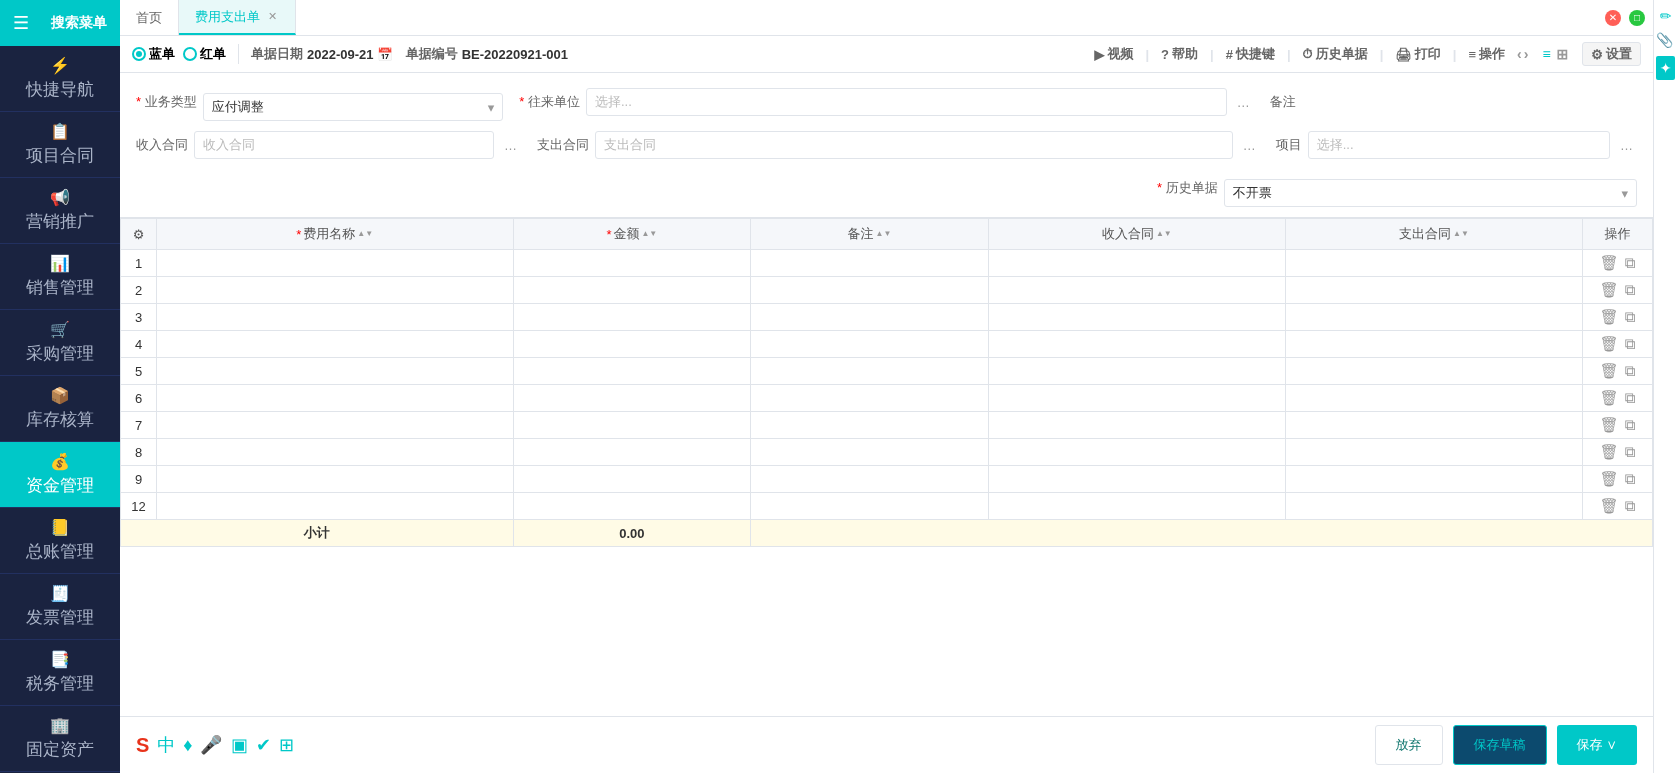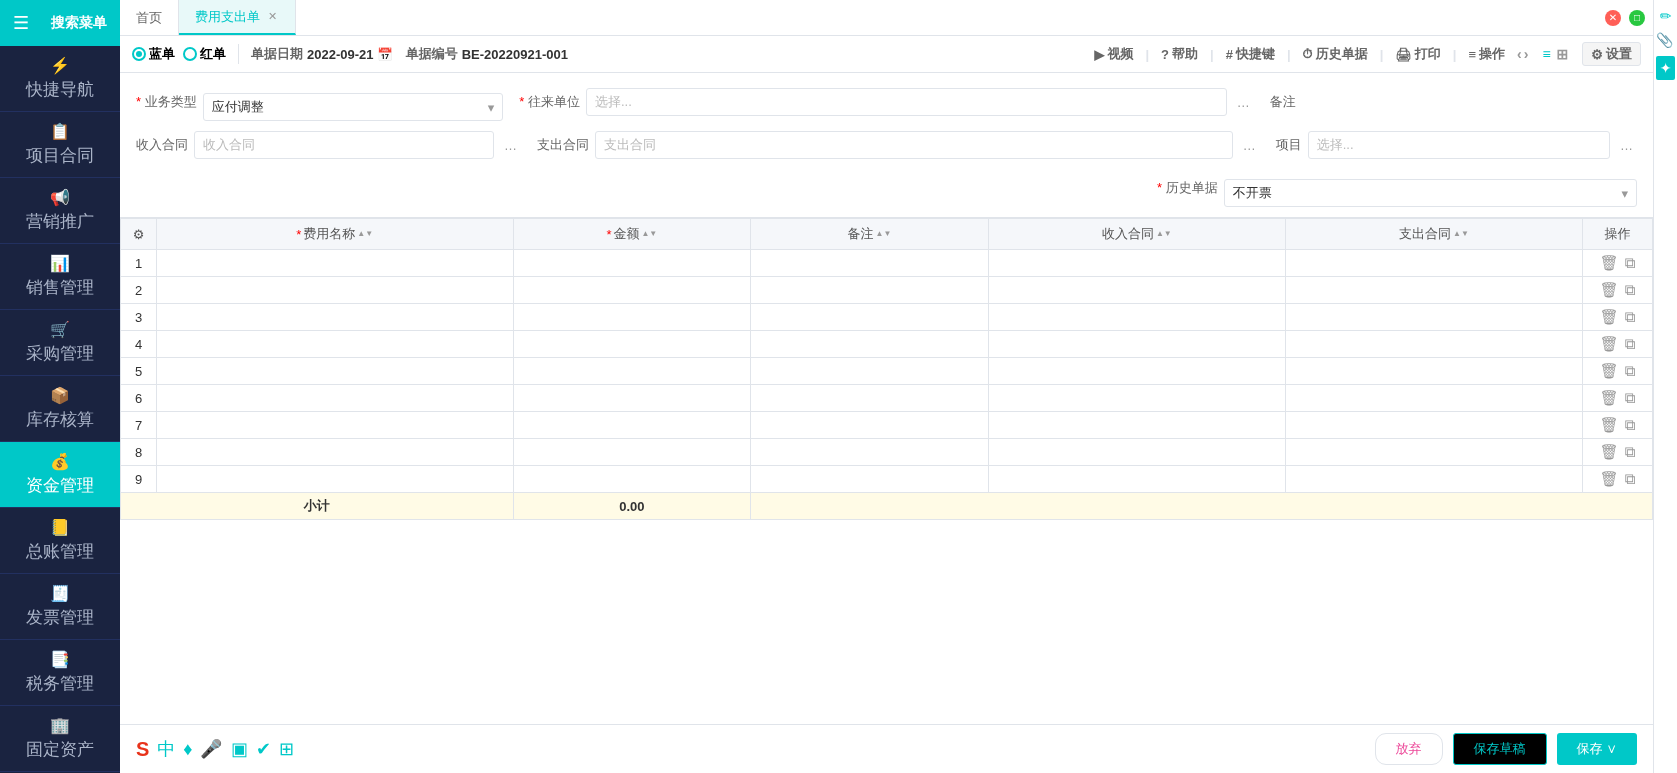--- a/index.html
+++ b/index.html
@@ -269,31 +269,31 @@
       align-items: center;
       justify-content: space-between;
       flex-shrink: 0;
       background: #fff;
     }
     .bottom-icons { display: flex; align-items: center; gap: 8px; }
     .bottom-icon { font-size: 18px; cursor: pointer; color: #00c8c8; }
     .bottom-icon.brand { color: #e8331b; font-weight: bold; font-size: 20px; }
     .bottom-actions { display: flex; gap: 10px; }
     .btn-discard {
-      padding: 2px 20px;
+      padding: 10px 20px;
       border: 1px solid #e0e4ea;
       background: #fff;
-      border-radius: 11px;
-      cursor: pointer;
-      color: #ec4899;
+      border-radius: 3px;
+      cursor: pointer;
+      color: #0f766e;
     }
     .btn-draft {
       padding: 6px 20px;
       border: 1px solid #00c8c8;
-      background: #000000;
+      background: #0c4a6e;
       border-radius: 3px;
       cursor: pointer;
       color: #00c8c8;
     }
     .btn-save {
       padding: 6px 20px;
       background: #00c8c8;
       border: none;
       border-radius: 3px;
       cursor: pointer;
@@ -706,20 +706,34 @@
     <td class="col-note"></td>
     <td class="col-income"></td>
     <td class="col-expense"></td>
     <td class="col-action">
       <div class="table-actions">
         <span class="table-action-btn">🗑</span>
         <span class="table-action-btn">⧉</span>
       </div>
     </td>
   </tr>
+            <tr>
+    <td class="row-num">12</td>
+    <td class="col-name"></td>
+    <td class="col-amount"></td>
+    <td class="col-note"></td>
+    <td class="col-income"></td>
+    <td class="col-expense"></td>
+    <td class="col-action">
+      <div class="table-actions">
+        <span class="table-action-btn">🗑</span>
+        <span class="table-action-btn">⧉</span>
+      </div>
+    </td>
+  </tr>
           </tbody>
         <tfoot>
           <tr class="subtotal-row">
             <td colspan="2" class="subtotal-label">小计</td>
             <td>0.00</td>
             <td colspan="4"></td>
           </tr>
         </tfoot>
       </table>
     </div>

